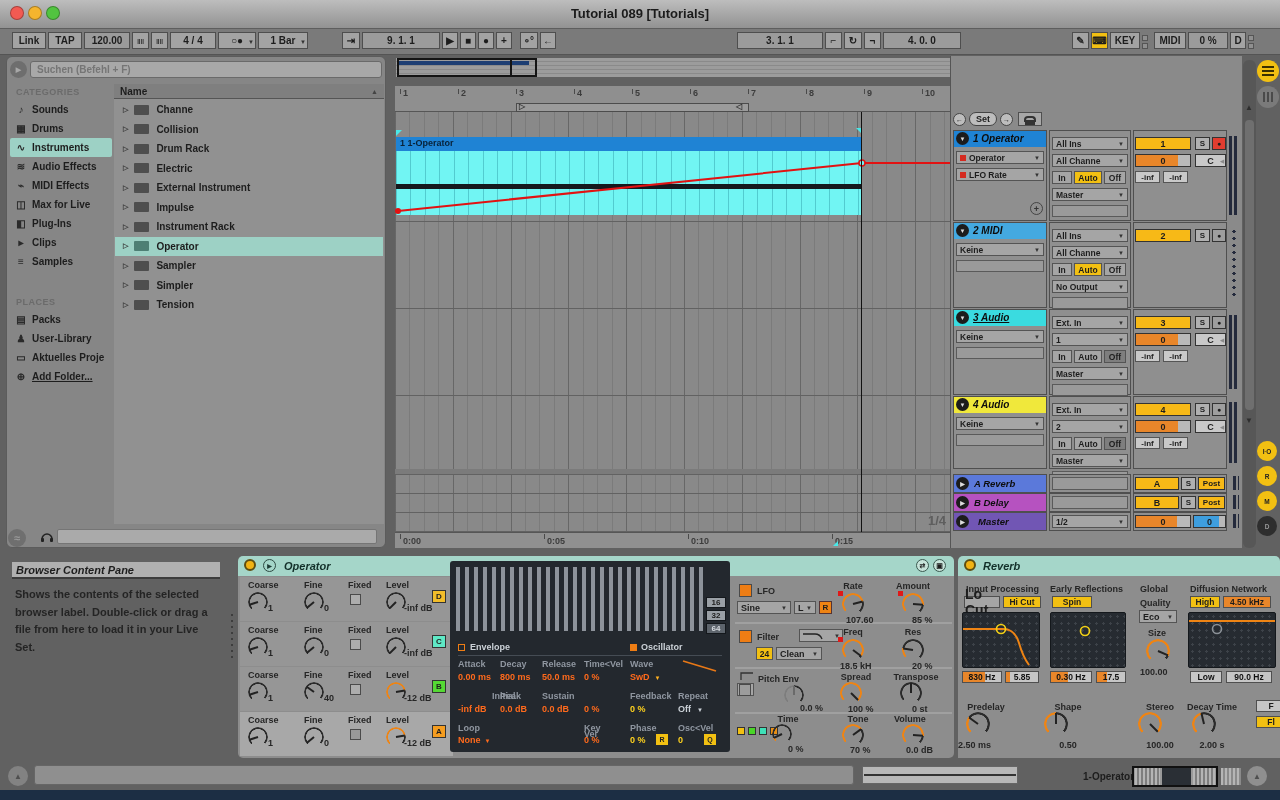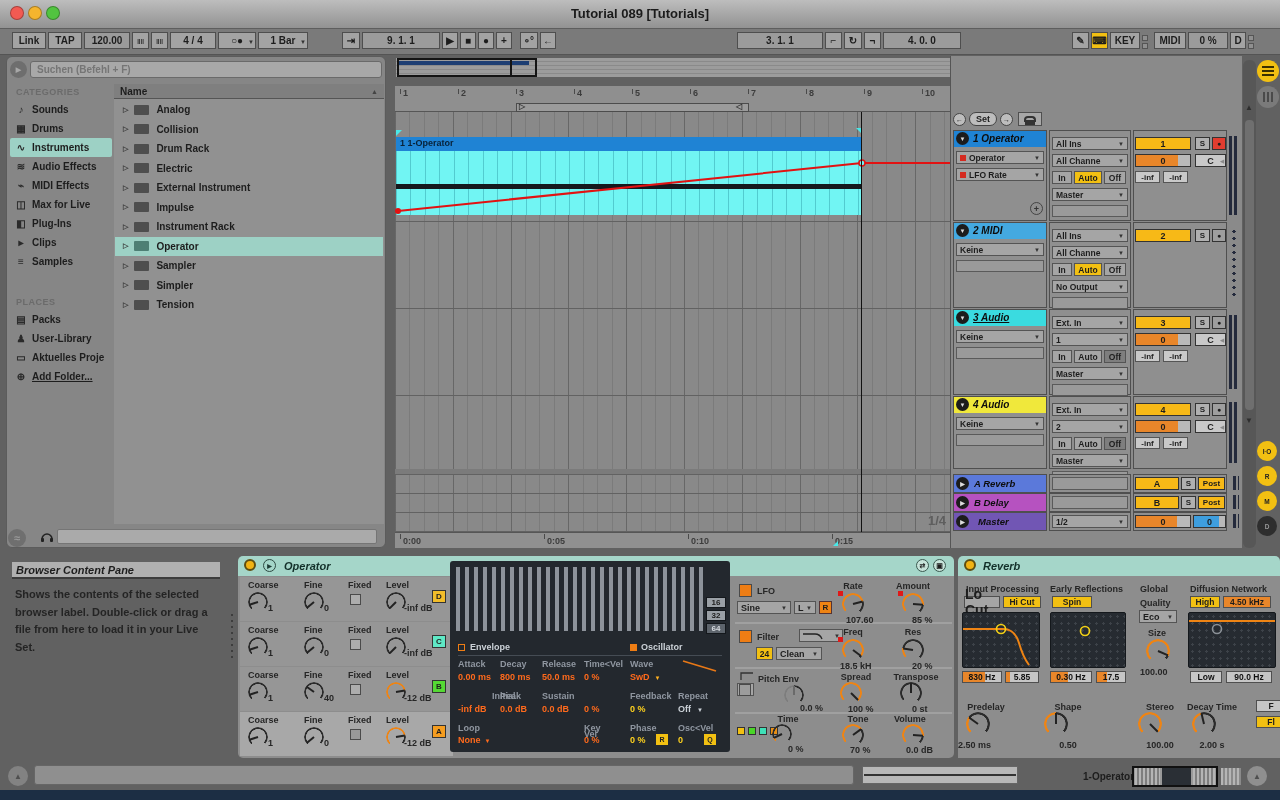--- a/index.html
+++ b/index.html
@@ -152,21 +152,21 @@
       <span style="text-decoration: underline;">Add Folder...</span>
     </div>
     <div class="a" style="left: 114px; top: 84px; width: 270px; height: 440px; background: rgb(145, 145, 145);"></div>
     <div class="a" style="left: 114px; top: 84px; width: 270px; height: 15px; background: rgb(127, 127, 127); border-bottom: 1px solid rgb(85, 85, 85); display: flex; align-items: center; padding: 0px 6px;">
       <span>Name</span>
       <span style="margin-left: auto; font-size: 7px; color: rgb(68, 68, 68);">▲</span>
     </div>
     <div class="a" style="left: 115px; top: 100px; width: 268px; height: 19px; display: flex; align-items: center;">
       <span style="font-size: 7px; color: rgb(58, 58, 58); margin: 0px 6px 0px 8px;">▷</span>
       <span style="width: 15px; height: 10px; background: rgb(78, 78, 78); border-radius: 1px; margin-right: 7px;"></span>
-      <span>Analog</span>
+      <span>Channe</span>
     </div>
     <div class="a" style="left: 115px; top: 119.5px; width: 268px; height: 19px; display: flex; align-items: center;">
       <span style="font-size: 7px; color: rgb(58, 58, 58); margin: 0px 6px 0px 8px;">▷</span>
       <span style="width: 15px; height: 10px; background: rgb(78, 78, 78); border-radius: 1px; margin-right: 7px;"></span>
       <span>Collision</span>
     </div>
     <div class="a" style="left: 115px; top: 139px; width: 268px; height: 19px; display: flex; align-items: center;">
       <span style="font-size: 7px; color: rgb(58, 58, 58); margin: 0px 6px 0px 8px;">▷</span>
       <span style="width: 15px; height: 10px; background: rgb(78, 78, 78); border-radius: 1px; margin-right: 7px;"></span>
       <span>Drum Rack</span>

